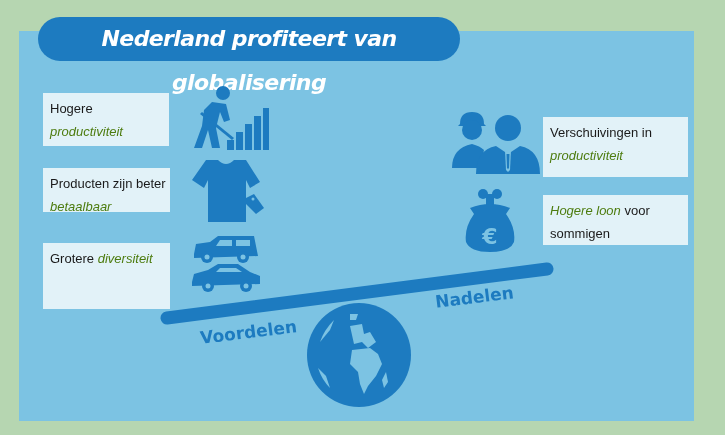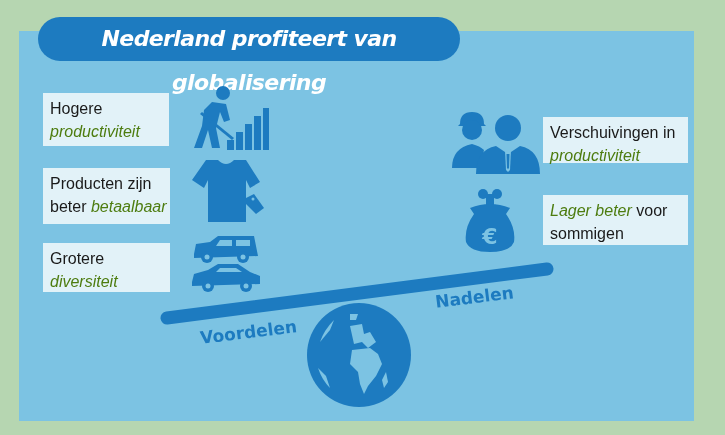--- a/index.html
+++ b/index.html
@@ -1,48 +1,48 @@
 <!DOCTYPE html>
 <html><head>
 <meta charset="utf-8">
 <style>
   html, body { margin:0; padding:0; }
   body { width:725px; height:435px; background:#b6d6b1; position:relative; overflow:hidden; font-family:"DejaVu Sans", sans-serif; }
   .panel { position:absolute; left:19px; top:31px; width:675px; height:390px; background:#7cc3e3; }
   .title-pill { position:absolute; left:38px; top:9px; width:422px; height:44px; background:#1d7bc0; border-radius:22px; color:#fff; font-style:italic; font-weight:bold; font-size:22px; line-height:44px; text-align:center; letter-spacing:-0.6px;margin-top:8px; }
-  .box { position:absolute; background:#e2f2f8; font-family:"Liberation Sans", sans-serif; font-size:16px; line-height:23px; color:#1a1a1a; padding:4px 0 0 7px; box-sizing:border-box; }
+  .box { position:absolute; background:#e2f2f8; font-family:"Liberation Sans", sans-serif; font-size:13px; line-height:23px; color:#1a1a1a; padding:4px 0 0 7px; box-sizing:border-box; }
   .hl { color:#4d7c0f; font-style:italic; }
   .icon { position:absolute; }
   .beam-label { position:absolute; color:#1d7bc0; font-weight:bold; font-size:17px; font-family:"DejaVu Sans", sans-serif; }
 </style>
 </head>
 <body>
 
 <div class="panel"></div>
 <div class="title-pill">Nederland profiteert van globalisering</div>
 
 <div class="box" style="left:43px;top:93px;width:126px;height:53px;">
   <span>Hogere</span><br>
   <span class="hl">productiviteit</span>
 </div>
-<div class="box" style="left:43px;top:168px;width:127px;height:56px;">
+<div class="box" style="left:43px;top:168px;width:127px;height:44px;">
   <span>Producten zijn beter</span>
   <span class="hl">betaalbaar</span>
 </div>
-<div class="box" style="left:43px;top:243px;width:127px;height:49px;">
+<div class="box" style="left:43px;top:243px;width:127px;height:66px;">
   <span>Grotere</span>
   <span class="hl">diversiteit</span><br>
 </div>
 
-<div class="box" style="left:543px;top:117px;width:145px;height:46px;">
+<div class="box" style="left:543px;top:117px;width:145px;height:60px;">
   <span>Verschuivingen in</span><br>
   <span class="hl">productiviteit</span>
 </div>
 <div class="box" style="left:543px;top:195px;width:145px;height:50px;">
-  <span class="hl">Lager beter</span>
+  <span class="hl">Hogere loon</span>
   <span>voor sommigen</span>
 </div>
 
 <svg class="icon" style="left:190px;top:82px;" width="80" height="70" viewBox="0 0 80 70">
   <g fill="#1d7bc0">
     <circle cx="33" cy="11" r="7"></circle>
     <path d="M22 20 L36 22 L40 38 L34 40 L30 30 L26 46 L30 66 L22 66 L18 48 L12 66 L4 66 L12 44 L14 28 Z"></path>
     <path d="M12 30 L44 56 L42 58 L10 32 Z"></path>
     <rect x="37" y="58" width="7" height="10"></rect>
     <rect x="46" y="50" width="7" height="18"></rect>

